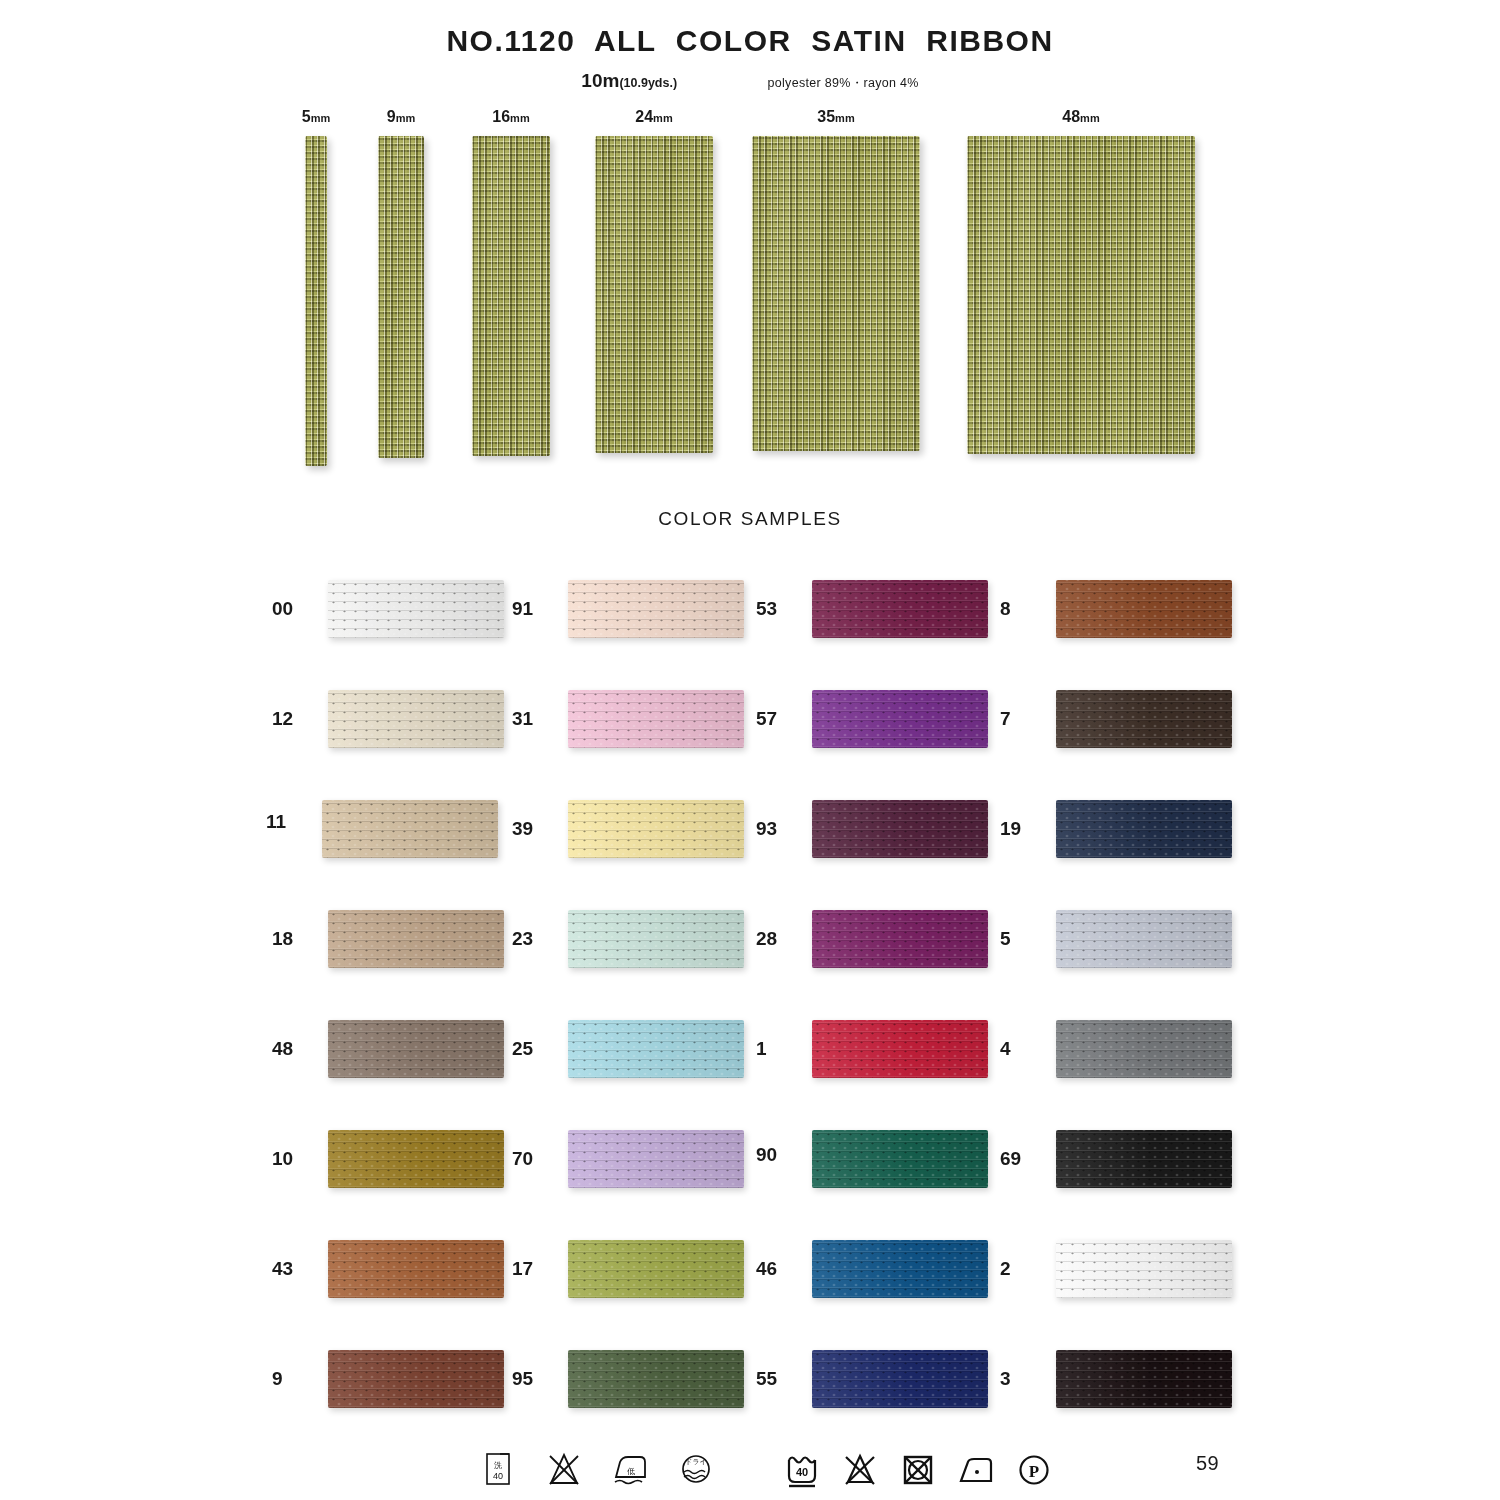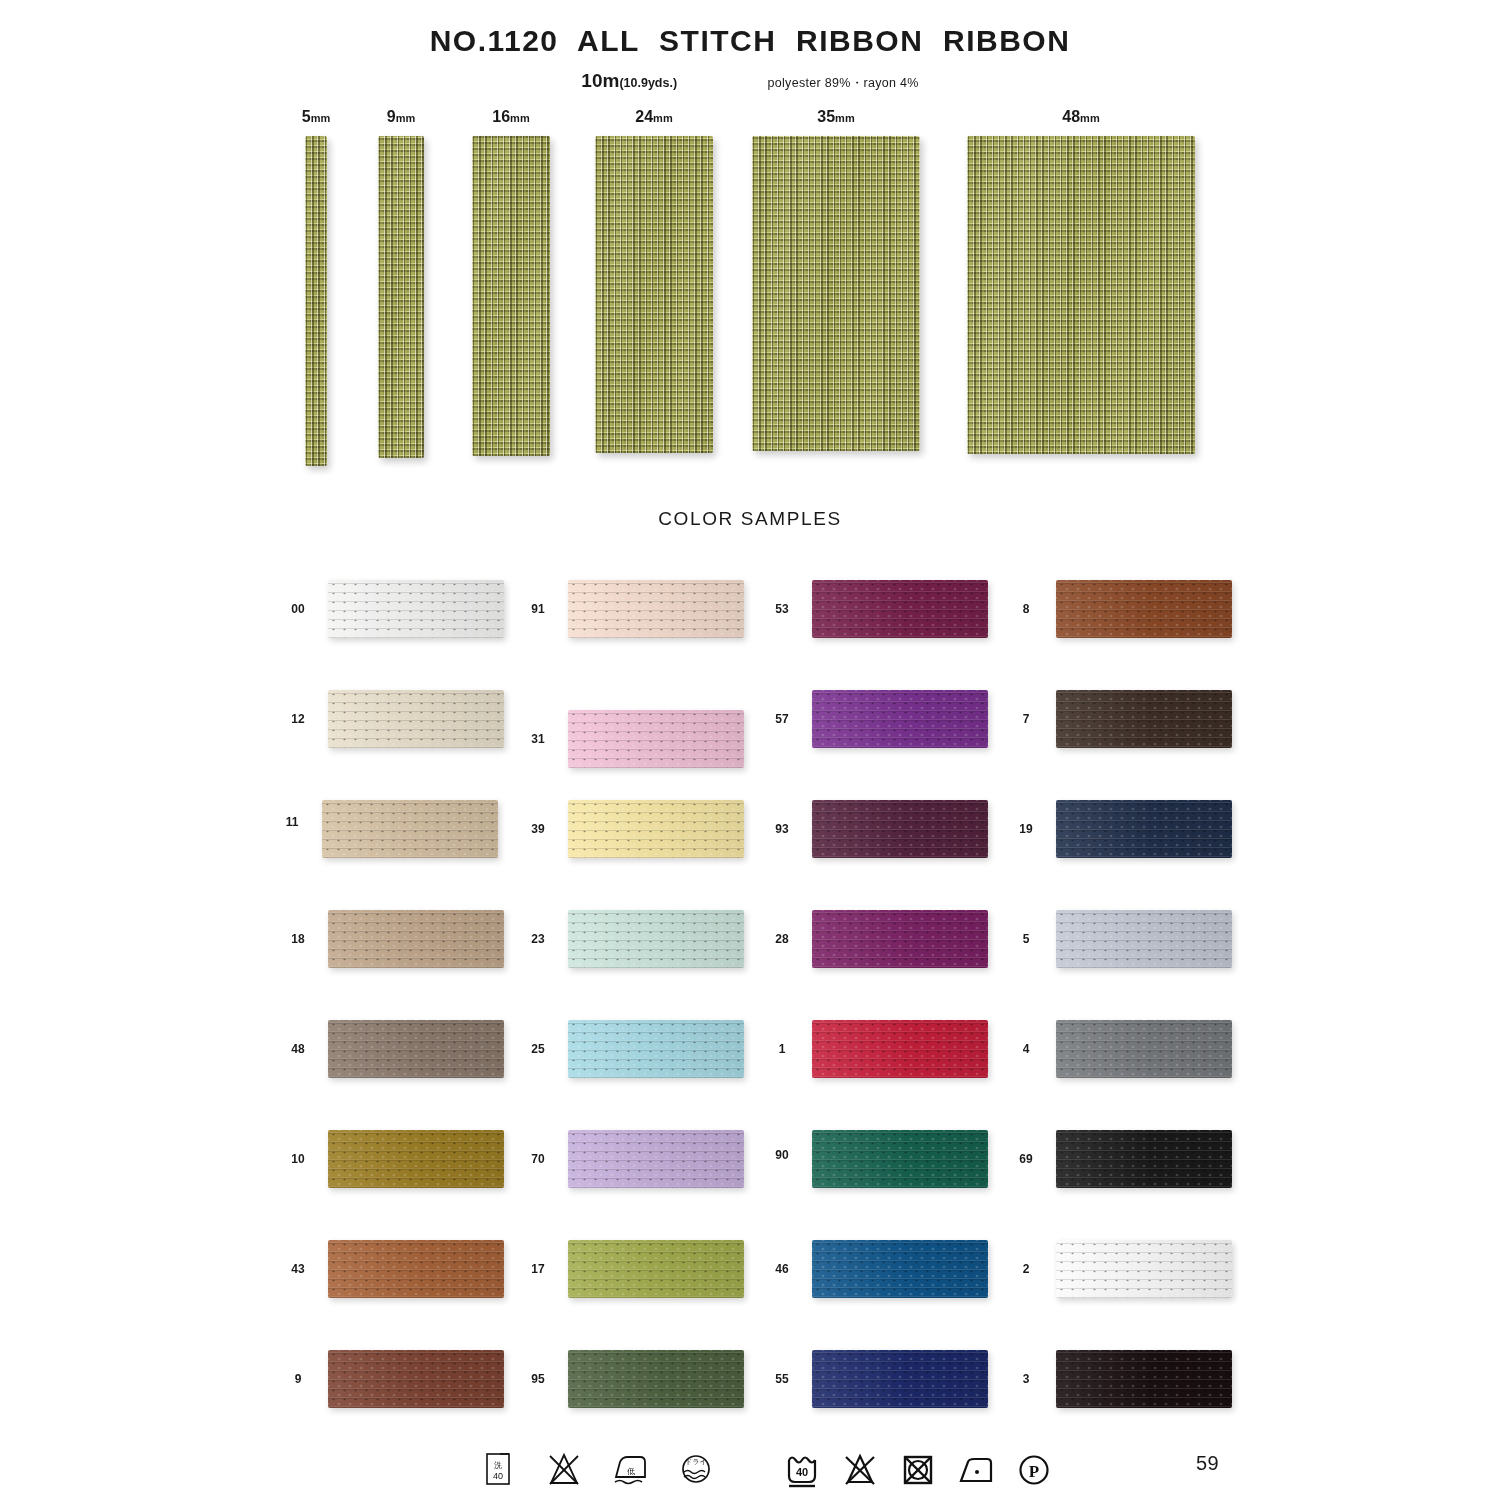--- a/index.html
+++ b/index.html
@@ -67,21 +67,21 @@
   .cs-title{
     position:absolute;top:508px;left:0;width:1500px;text-align:center;
     font-size:19px;letter-spacing:1.6px;
   }
 
   
   .grid{position:absolute;top:560px;left:0;width:1500px;}
   .cell{position:absolute;}
   .code{
     position:absolute;top:50%;transform:translateY(-50%);
-    font-size:12px;font-weight:bold;text-align:center;
+    font-size:19px;font-weight:bold;text-align:left;
     width:52px;
   }
   .sw{
     position:absolute;left:56px;top:0;
     width:176px;height:58px;border-radius:2px;
     box-shadow:2px 3px 6px rgba(0,0,0,.17);
     background-repeat:repeat;
   }
   .sw::after{
     content:"";position:absolute;inset:0;border-radius:2px;
@@ -107,21 +107,21 @@
   .pageno{
     position:absolute;top:1452px;left:1196px;
     font-size:20px;letter-spacing:.5px;
   }
 </style>
 </head>
 <body>
 
 <div class="page">
 
-  <div class="title">NO.1120  ALL  STITCH  RIBBON  RIBBON</div>
+  <div class="title">NO.1120  ALL  COLOR  SATIN  RIBBON</div>
 
   <div class="subline">
     <span class="len"><span>10m</span><span class="small">(10.9yds.)</span></span>
     <span class="comp">polyester  89%・rayon  4%</span>
   </div>
 
   <div class="widths" id="widths">
       <div class="wcol" style="left: 166px; width: 300px;">
         <div class="wlabel"><span>5</span><span class="u">mm</span></div>
         <div class="strip" style="width: 22px; height: 330px;"></div>
@@ -180,21 +180,21 @@
         <div class="sw" style="background-color: rgb(168, 100, 58);"></div>
       </div>
       <div class="cell" style="left: 272px; top: 790px; width: 240px; height: 58px;">
         <div class="code">9</div>
         <div class="sw" style="background-color: rgb(126, 68, 51);"></div>
       </div>
       <div class="cell" style="left: 512px; top: 20px; width: 240px; height: 58px;">
         <div class="code">91</div>
         <div class="sw" style="background-color: rgb(247, 222, 208);"></div>
       </div>
-      <div class="cell" style="left: 512px; top: 130px; width: 240px; height: 58px; margin-top: 20px;">
+      <div class="cell" style="left: 512px; top: 130px; width: 240px; height: 58px;">
         <div class="code">31</div>
         <div class="sw" style="background-color: rgb(243, 194, 215);"></div>
       </div>
       <div class="cell" style="left: 512px; top: 240px; width: 240px; height: 58px;">
         <div class="code">39</div>
         <div class="sw" style="background-color: rgb(248, 232, 166);"></div>
       </div>
       <div class="cell" style="left: 512px; top: 350px; width: 240px; height: 58px;">
         <div class="code">23</div>
         <div class="sw" style="background-color: rgb(205, 230, 221);"></div>

